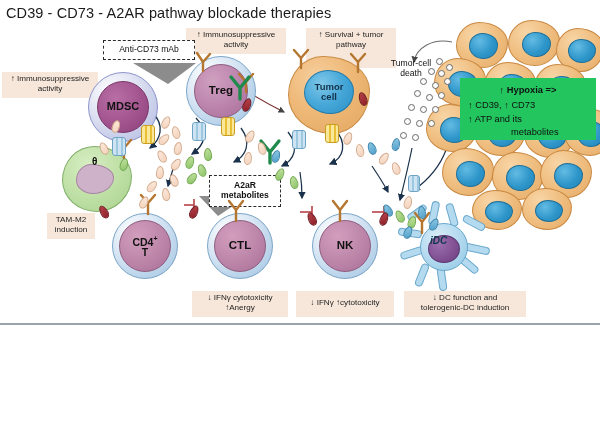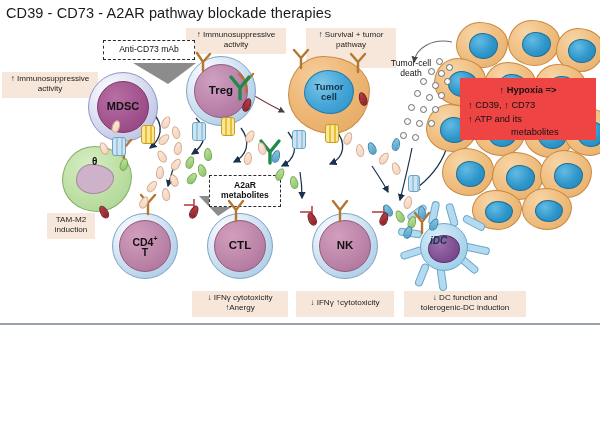--- a/index.html
+++ b/index.html
@@ -15,21 +15,21 @@
   .note{position:absolute;background:#f7e7da;color:#1d1d1d;font-size:8.1px;line-height:1.22;
         text-align:center;padding:2px 3px;box-sizing:border-box;}
 
   
   .drugbox{position:absolute;border:1.3px dashed #2b2b2b;background:#ffffff;
            font-size:8.6px;color:#111;text-align:center;box-sizing:border-box;
            display:flex;align-items:center;justify-content:center;padding:2px 4px;line-height:1.15;}
   .drugbox b{font-weight:normal;}
 
   
-  .hypoxbox{position:absolute;background:#ef4444;border:0;box-sizing:border-box;
+  .hypoxbox{position:absolute;background:#22c55e;border:0;box-sizing:border-box;
             font-size:9.3px;color:#111;padding:6px 8px;line-height:1.45;}
   .hypoxbox .h1{font-weight:bold;text-align:center;display:block;margin-bottom:2px;}
 
   
   .cell{position:absolute;border-radius:50%;}
   .membrane{position:absolute;border-radius:50%;
             background:radial-gradient(circle at 32% 28%, #ffffff 0%, #dbe8f5 38%, #b9d3ea 72%, #9dc0de 100%);
             border:1px solid #7ba5c8;box-sizing:border-box;}
   .nucleus{position:absolute;border-radius:50%;
            background:radial-gradient(circle at 35% 30%, #d39ebd 0%, #c08aad 45%, #a86f95 100%);

